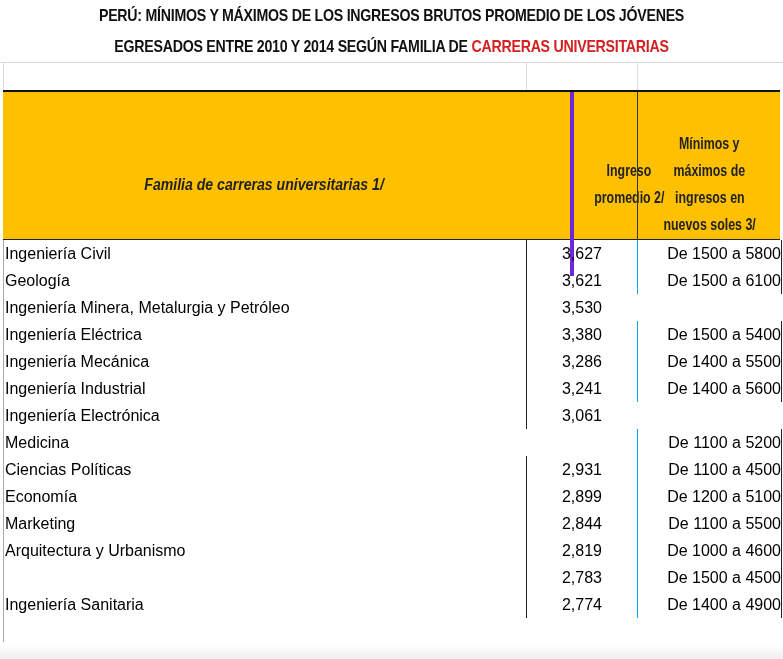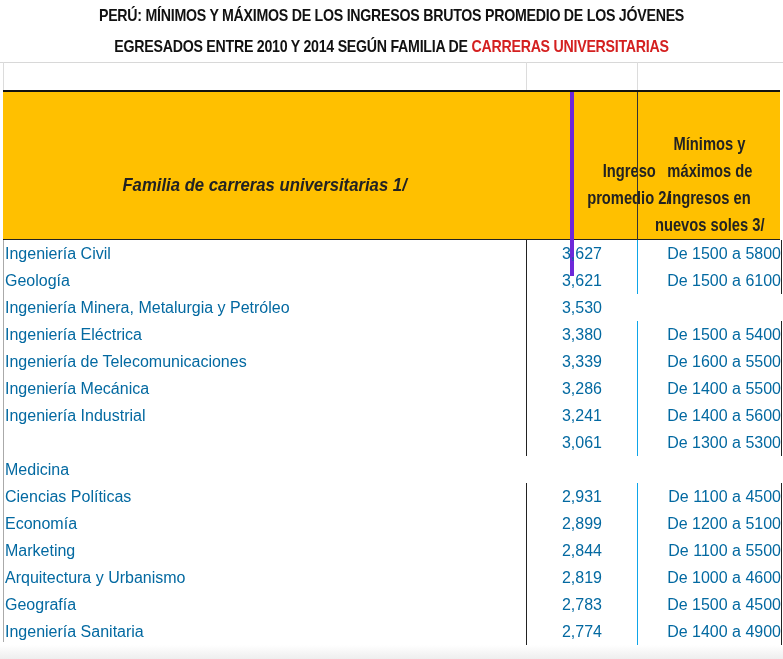--- a/index.html
+++ b/index.html
@@ -5,28 +5,28 @@
   html, body { margin: 0; padding: 0; background: #ffffff; }
   body { width: 783px; height: 659px; overflow: hidden; position: relative; font-family: "Liberation Sans", sans-serif; }
   .title { position: absolute; left: 0; width: 783px; text-align: center; font-family: "Liberation Sans", sans-serif; font-weight: bold; font-size: 16.5px; color: #111; letter-spacing: -0.3px; transform: scaleX(0.86); transform-origin: center; white-space: nowrap; }
   .title.l1 { top: 6px; }
   .title.l2 { top: 37px; }
   .title .red { color: #d42020; }
   .topline { position: absolute; left: 0; top: 62px; width: 783px; height: 1px; background: #d8d8d8; }
   .gridv { position: absolute; width: 1px; background: #dcdcdc; }
   .table { position: absolute; left: 3px; top: 90px; width: 777px; }
   .hdr { position: absolute; left: 0; top: 0; width: 777px; height: 150px; background: #ffc000; border-top: 2px solid #111; border-bottom: 1px solid #222; box-sizing: border-box; }
-  .hcell { position: absolute; top: 0; height: 184px; display: flex; align-items: center; justify-content: center; text-align: center; font-weight: bold; font-size: 19px; line-height: 27px; color: #222; transform-origin: center; }
+  .hcell { position: absolute; top: 0; height: 184px; display: flex; align-items: center; justify-content: center; text-align: center; font-weight: bold; font-size: 16px; line-height: 27px; color: #222; transform-origin: center; }
   .hcell span { display: inline-block; transform: scaleX(0.88); }
   .h1 { left: 0; width: 523px; font-style: italic; }
   .h2 { left: 523px; width: 110px; border-left: 4px solid #6d28d9; margin-left: 44px; }
   .h3 { left: 634px; width: 143px; border-left: 1px solid #333; }
   .rows { position: absolute; left: 0; top: 150px; width: 777px; }
   .row { position: relative; height: 27px; width: 777px; }
-  .cell { position: absolute; top: 0; height: 27px; line-height: 27px; font-size: 16px; color: #0369a1; }
+  .cell { position: absolute; top: 0; height: 27px; line-height: 27px; font-size: 16px; color: #000000; }
   .c1 { left: 2px; width: 520px; }
   .c2 { left: 523px; width: 110px; text-align: center; border-left: 1px solid #222; }
   .c3 { left: 634px; width: 143px; text-align: right; border-left: 1px solid #0ea5e9; border-right: 1px solid #222; }
   .leftline { position: absolute; left: 3px; top: 240px; width: 1px; height: 402px; background: #aaa; }
   .bottomfade { position: absolute; left: 0; top: 645px; width: 783px; height: 14px; background: linear-gradient(#ffffff, #eeeeee); }
 </style>
 </head>
 <body>
 
 <div class="title l1">PERÚ:  MÍNIMOS Y MÁXIMOS DE LOS INGRESOS BRUTOS PROMEDIO DE LOS JÓVENES</div>
@@ -64,40 +64,36 @@
     <div class="row">
         <div class="cell c1">Ingeniería Minera, Metalurgia y Petróleo</div>
         <div class="cell c2">3,530</div>
       </div>
     <div class="row">
         <div class="cell c1">Ingeniería Eléctrica</div>
         <div class="cell c2">3,380</div>
         <div class="cell c3">De 1500 a 5400</div>
       </div>
     <div class="row">
-        <div class="cell c1">Ingeniería de Telecomunicaciones</div>
-        <div class="cell c2">3,339</div>
-        <div class="cell c3">De 1600 a 5500</div>
-      </div>
-    <div class="row">
         <div class="cell c1">Ingeniería Mecánica</div>
         <div class="cell c2">3,286</div>
         <div class="cell c3">De 1400 a 5500</div>
       </div>
     <div class="row">
         <div class="cell c1">Ingeniería Industrial</div>
         <div class="cell c2">3,241</div>
         <div class="cell c3">De 1400 a 5600</div>
       </div>
     <div class="row">
+        <div class="cell c1">Ingeniería Electrónica</div>
         <div class="cell c2">3,061</div>
-        <div class="cell c3">De 1300 a 5300</div>
       </div>
     <div class="row">
         <div class="cell c1">Medicina</div>
+        <div class="cell c3">De 1100 a 5200</div>
       </div>
     <div class="row">
         <div class="cell c1">Ciencias Políticas</div>
         <div class="cell c2">2,931</div>
         <div class="cell c3">De 1100 a 4500</div>
       </div>
     <div class="row">
         <div class="cell c1">Economía</div>
         <div class="cell c2">2,899</div>
         <div class="cell c3">De 1200 a 5100</div>
@@ -106,21 +102,20 @@
         <div class="cell c1">Marketing</div>
         <div class="cell c2">2,844</div>
         <div class="cell c3">De 1100 a 5500</div>
       </div>
     <div class="row">
         <div class="cell c1">Arquitectura y Urbanismo</div>
         <div class="cell c2">2,819</div>
         <div class="cell c3">De 1000 a 4600</div>
       </div>
     <div class="row">
-        <div class="cell c1">Geografía</div>
         <div class="cell c2">2,783</div>
         <div class="cell c3">De 1500 a 4500</div>
       </div>
     <div class="row">
         <div class="cell c1">Ingeniería Sanitaria</div>
         <div class="cell c2">2,774</div>
         <div class="cell c3">De 1400 a 4900</div>
       </div>
   </div>
 </div>

